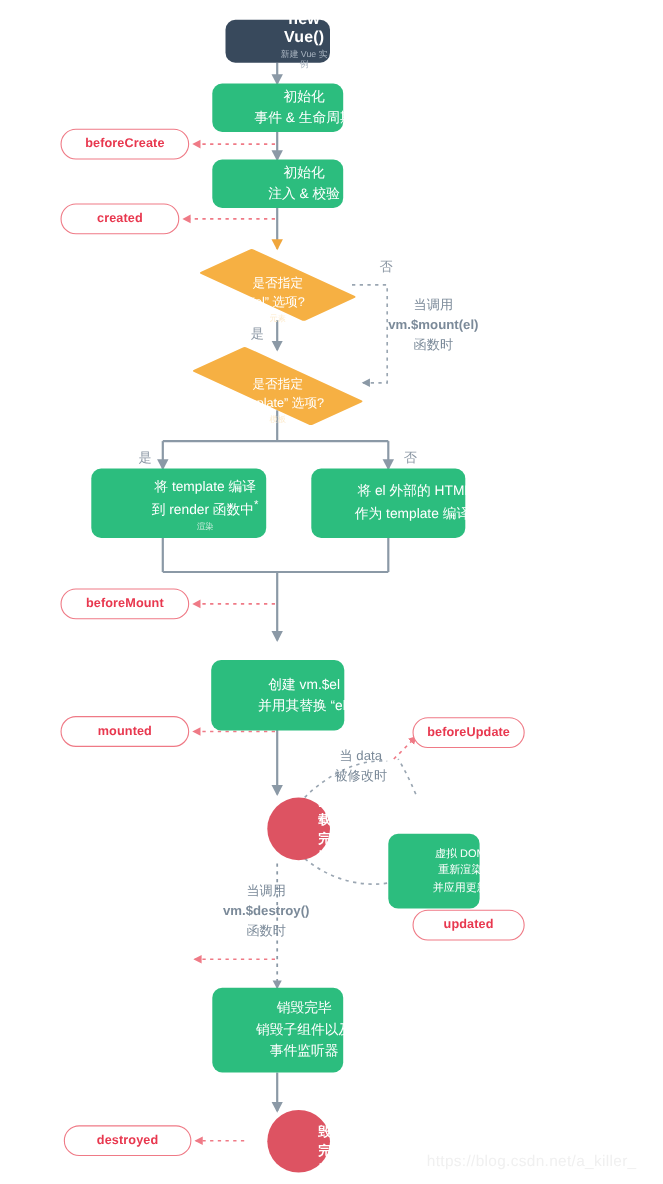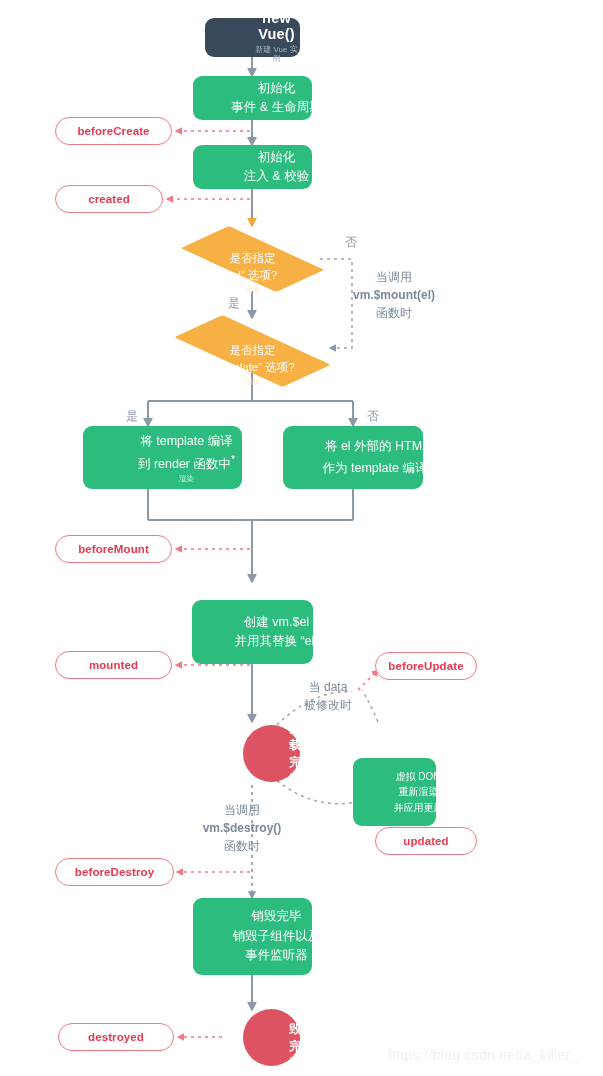--- a/index.html
+++ b/index.html
@@ -324,23 +324,20 @@
   <div class="pill" style="left:375px; top:827px; width:102px; height:28px;">
     <span>updated</span>
   </div>
 
   <div class="edge-label multi" style="left:183px; top:801px; width:118px; text-align:center;">
     <span class="ln">当调用</span>
     <span class="ln" style="font-weight:bold;">vm.$destroy()</span>
     <span class="ln">函数时</span>
   </div>
 
-  <div class="pill" style="left:55px; top:858px; width:119px; height:28px;">
-    <span>beforeDestroy</span>
-  </div>
 
   <div class="node green-node" style="left:193px; top:898px; width:119px; height:77px;">
     <span class="ln">销毁完毕</span>
     <span class="ln">销毁子组件以及</span>
     <span class="ln">事件监听器</span>
   </div>
 
   <div class="node circle-node" style="left:224px; top:1009px; width:57px; height:57px;">
     <span>销毁完毕</span>
   </div>

